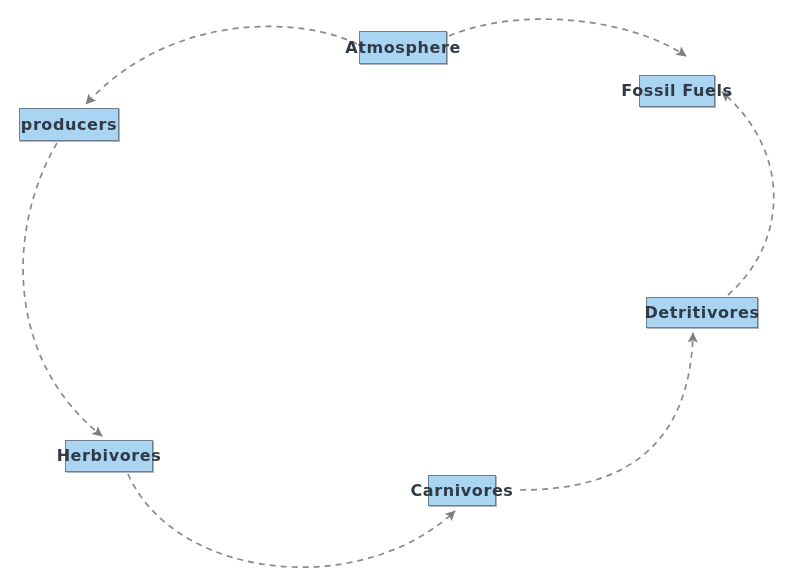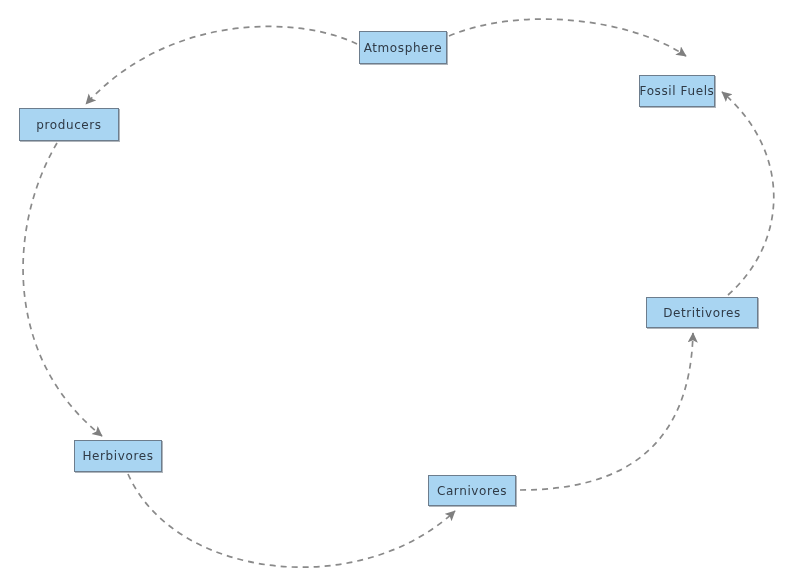--- a/index.html
+++ b/index.html
@@ -34,25 +34,26 @@
     box-sizing: border-box;
     background: #a9d5f2;
     border: 1px solid #6d7d8d;
     box-shadow: 1px 1px 0 0 rgba(110,120,132,0.55);
     display: flex;
     align-items: center;
     justify-content: center;
   }
   .node-label {
     font-family: "DejaVu Sans", sans-serif;
-    font-size: 12px;
+    font-size: 16px;
     color: #2f3a46;
     letter-spacing: 0.6px;
     white-space: nowrap;
     line-height: 1;
+    font-weight: bold;
   }
 </style>
 </head>
 <body>
 
 <div id="canvas">
 
   <svg id="edge-layer" viewBox="0 0 800 588" xmlns="http://www.w3.org/2000/svg">
     <defs>
       <marker id="arrowhead" markerWidth="7" markerHeight="7" refX="5.6" refY="3" orient="auto" markerUnits="strokeWidth">
@@ -75,21 +76,21 @@
       </div>
       <div class="node" style="left: 639px; top: 75px; width: 76px; height: 32px;">
         <span class="node-label">Fossil Fuels</span>
       </div>
       <div class="node" style="left: 19px; top: 108px; width: 100px; height: 33px;">
         <span class="node-label">producers</span>
       </div>
       <div class="node" style="left: 646px; top: 297px; width: 112px; height: 31px;">
         <span class="node-label">Detritivores</span>
       </div>
-      <div class="node" style="left: 74px; top: 440px; width: 88px; height: 32px;">
+      <div class="node" style="left: 65px; top: 440px; width: 88px; height: 32px;">
         <span class="node-label">Herbivores</span>
       </div>
-      <div class="node" style="left: 428px; top: 475px; width: 88px; height: 31px;">
+      <div class="node" style="left: 428px; top: 475px; width: 68px; height: 31px;">
         <span class="node-label">Carnivores</span>
       </div>
     </div>
 
 </div>
 
 </body></html>

